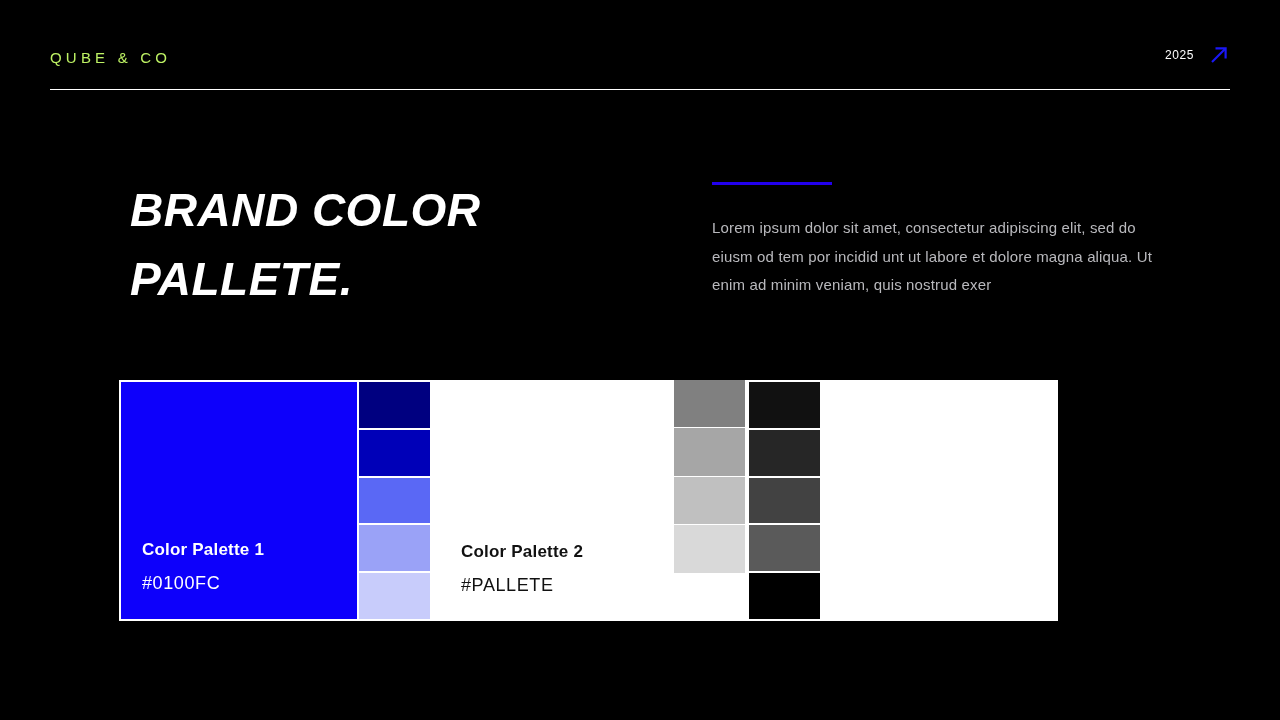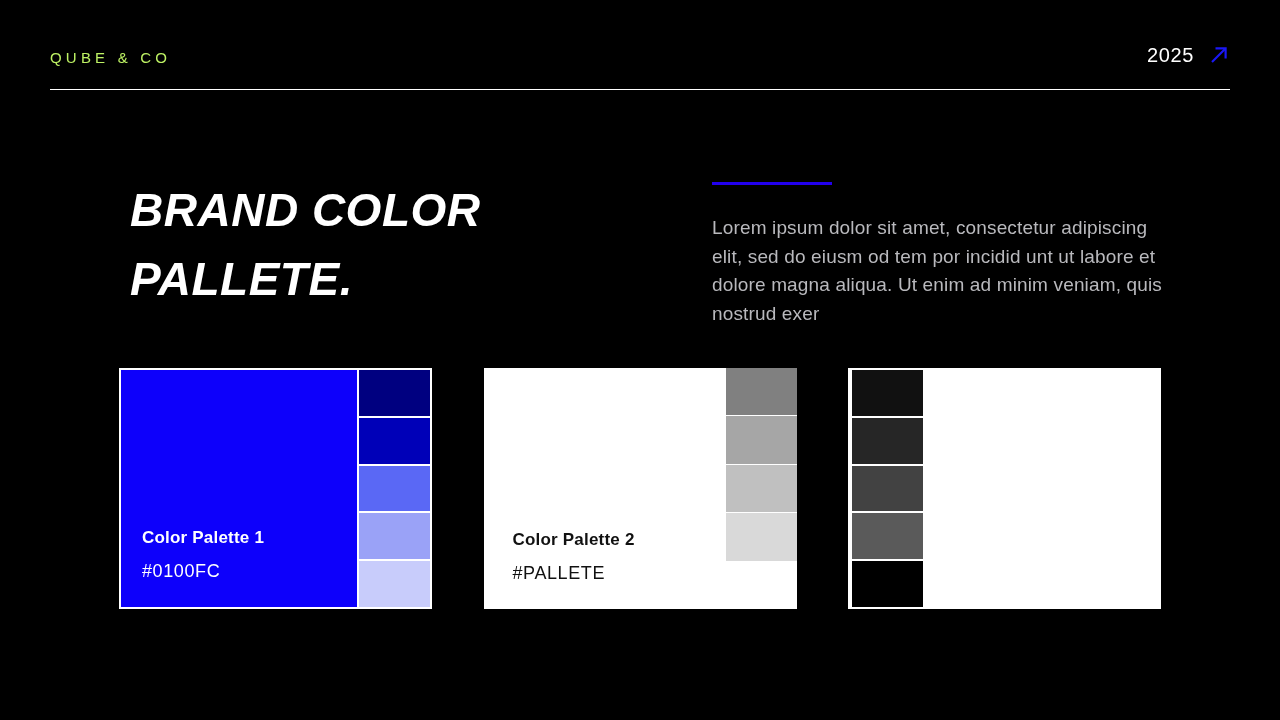--- a/index.html
+++ b/index.html
@@ -24,21 +24,21 @@
     line-height:20px;
     position:absolute; left:0; top:10px;
     white-space:nowrap;
   }
   .header-right {
     position:absolute; right:0; top:6px;
     display:flex; align-items:center; gap:14px;
   }
   .year {
     color:#ffffff;
-    font-size:20px; font-weight:400;
+    font-size:12px; font-weight:400;
     letter-spacing:0.6px;
     line-height:22px;
   }
   .arrow-icon { display:block; width:22px; height:22px; }
   .header-rule {
     position:absolute; left:50px; top:89px; width:1180px; height:1px;
     background:#ffffff;
   }
 
   
@@ -51,31 +51,31 @@
     letter-spacing:0.5px;
     line-height:69px;
     text-transform:uppercase;
     font-style:italic;
   }
 
   .intro { position:absolute; left:712px; top:182px; width:460px; }
   .accent-bar { width:120px; height:3px; background:#2200ee; margin-bottom:29px; }
   .intro-text {
     color:#b9b9bd;
-    font-size:19px;
+    font-size:15px;
     font-weight:400;
     line-height:28.6px;
     letter-spacing:0.15px;
   }
 
   
   .cards {
-    position:absolute; left:119px; top:368px;
+    position:absolute; left:119px; top:380px;
     width:1042px; height:241px;
-    display:flex; justify-content:space-between;
+    display:flex; 
   }
   .card {
     position:relative;
     width:313px; height:241px;
     display:flex;
     padding:2px;
   }
   .card-main {
     position:relative;
     flex:1 1 auto;

